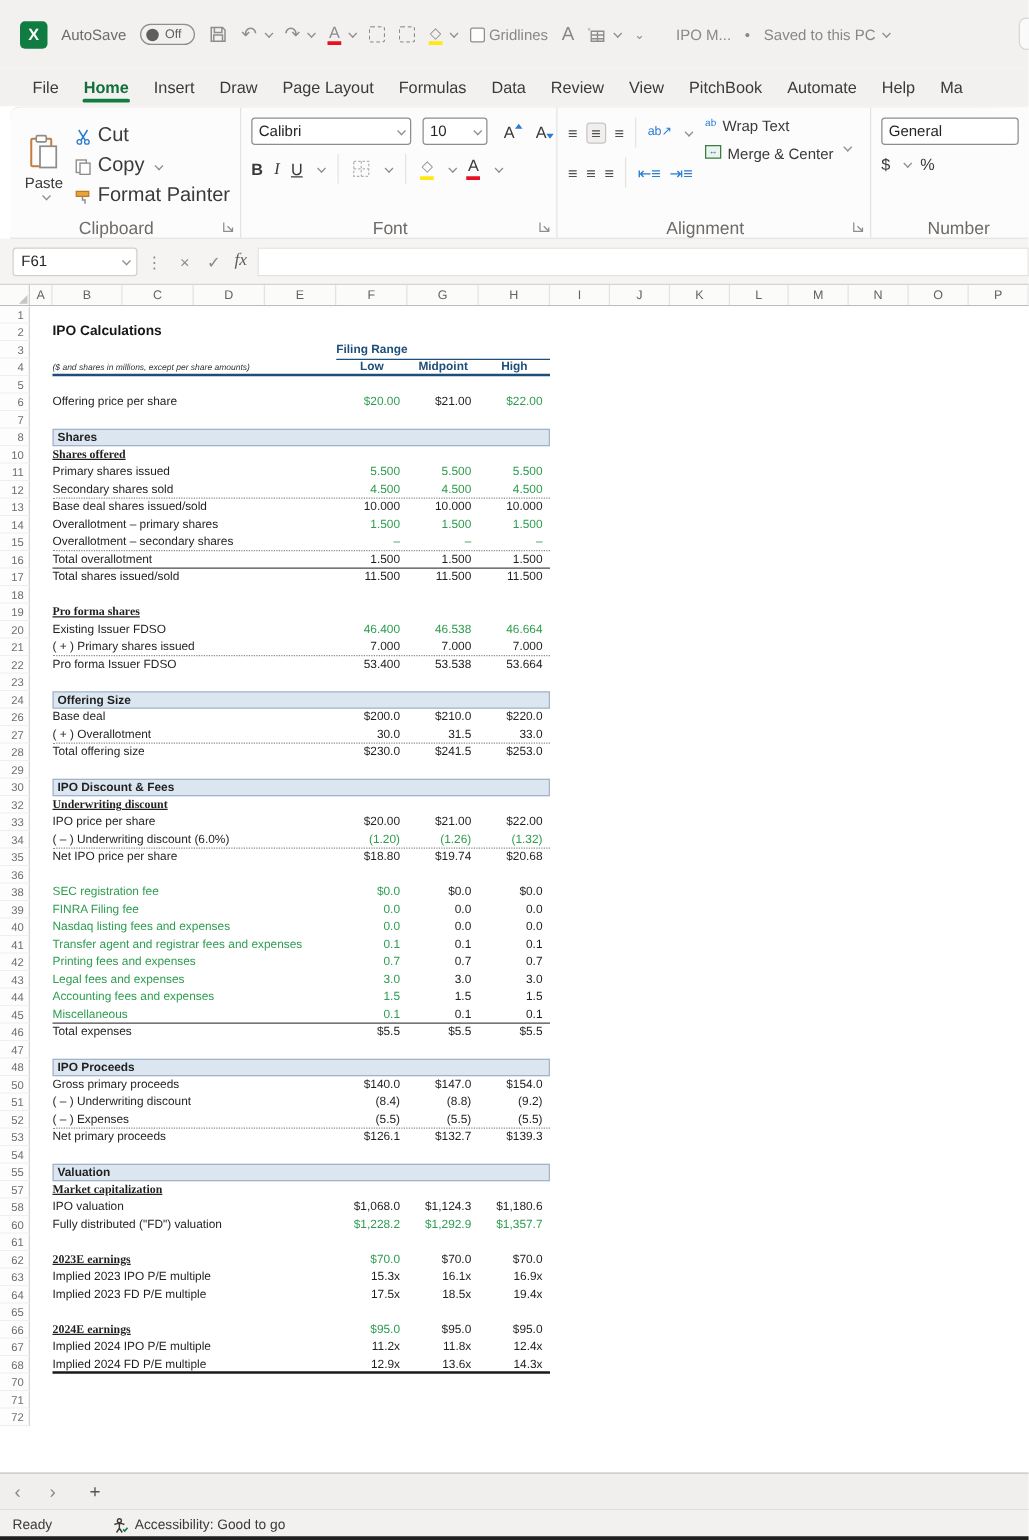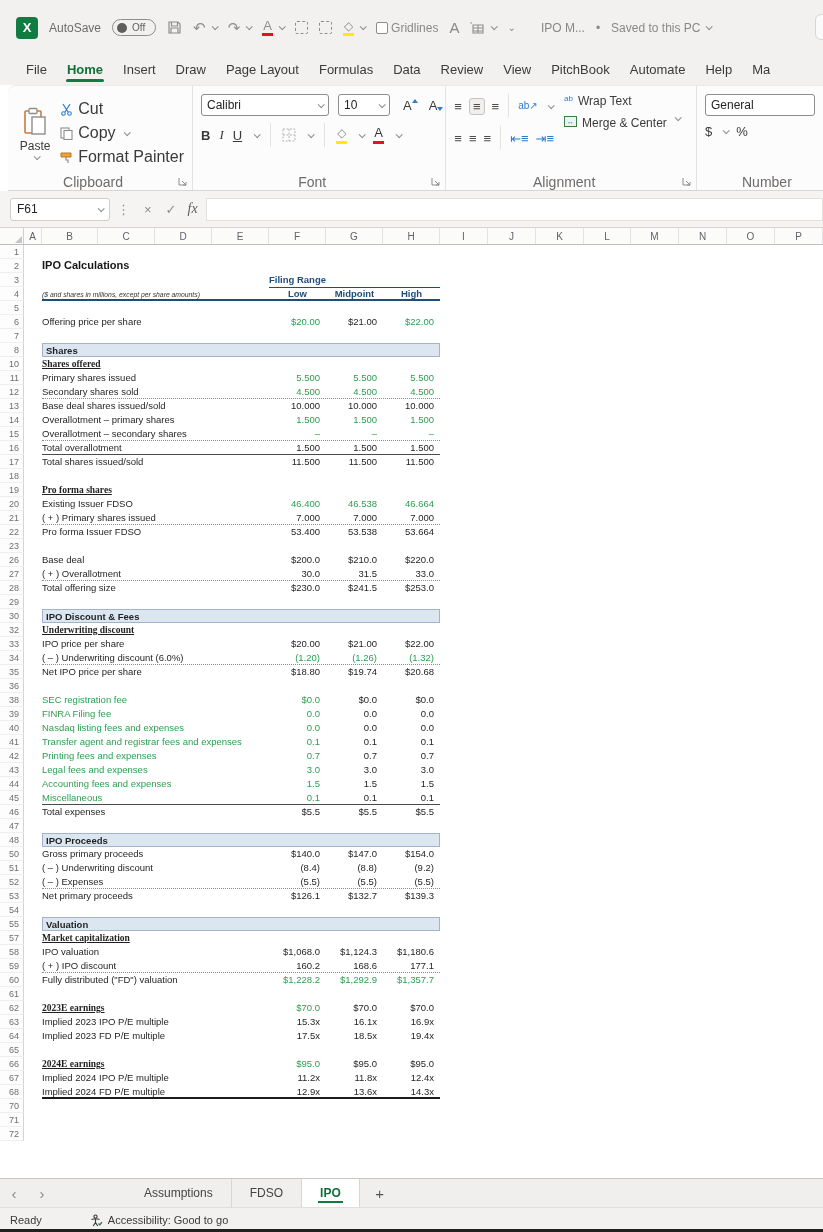--- a/index.html
+++ b/index.html
@@ -521,20 +521,28 @@
           <div class="val vF">53.400</div>
           <div class="val vG">53.538</div>
           <div class="val vH">53.664</div>
         </div>
       </div>
       <div class="srow">
         <div class="gut">23</div>
         <div class="cells"></div>
       </div>
       <div class="srow">
+        <div class="gut">24</div>
+        <div class="cells">
+          <div class="secbar">
+            <span>Offering Size</span>
+          </div>
+        </div>
+      </div>
+      <div class="srow">
         <div class="gut">26</div>
         <div class="cells">
           <div class="lab">Base deal</div>
           <div class="val vF">$200.0</div>
           <div class="val vG">$210.0</div>
           <div class="val vH">$220.0</div>
         </div>
       </div>
       <div class="srow">
         <div class="gut">27</div>
@@ -757,30 +765,20 @@
       <div class="srow">
         <div class="gut">58</div>
         <div class="cells">
           <div class="lab">IPO valuation</div>
           <div class="val vF">$1,068.0</div>
           <div class="val vG">$1,124.3</div>
           <div class="val vH">$1,180.6</div>
         </div>
       </div>
       <div class="srow">
-        <div class="gut">59</div>
-        <div class="cells">
-          <div class="lab">( + ) IPO discount</div>
-          <div class="val vF">160.2</div>
-          <div class="val vG">168.6</div>
-          <div class="val vH">177.1</div>
-          <div class="rule dotted"></div>
-        </div>
-      </div>
-      <div class="srow">
         <div class="gut">60</div>
         <div class="cells">
           <div class="lab">Fully distributed ("FD") valuation</div>
           <div class="val vF g">$1,228.2</div>
           <div class="val vG g">$1,292.9</div>
           <div class="val vH g">$1,357.7</div>
         </div>
       </div>
       <div class="srow">
         <div class="gut">61</div>
@@ -856,25 +854,20 @@
       <div class="srow">
         <div class="gut">72</div>
         <div class="cells"></div>
       </div>
     </div>
 </div>
 
 <div class="tabbar">
   <span class="tnav">‹</span>
   <span class="tnav">›</span>
-  <div id="sheet-tabs" class="stabs">
-      <div class="stab">Assumptions</div>
-      <div class="stab">FDSO</div>
-      <div class="stab active">IPO</div>
-    </div>
   <span class="addtab">+</span>
 </div>
 
 <div class="statusbar">
   <span class="ready">Ready</span>
   <span class="acc">
     <svg class="ic" width="13" height="13" viewBox="0 0 13 13">
       <circle cx="5.5" cy="2.6" r="1.6" fill="none" stroke="#3b3a39" stroke-width="1.1"></circle>
       <path d="M1.5 5.6 q4 -1.8 8 0 M5.5 5.2 v3.4 M5.5 8.6 l-2.3 3.4 M5.5 8.6 l2.3 3.4" fill="none" stroke="#3b3a39" stroke-width="1.1"></path>
       <path d="M8.5 9.5 l1.3 1.3 2.2 -2.6" fill="none" stroke="#107c41" stroke-width="1.3"></path>

